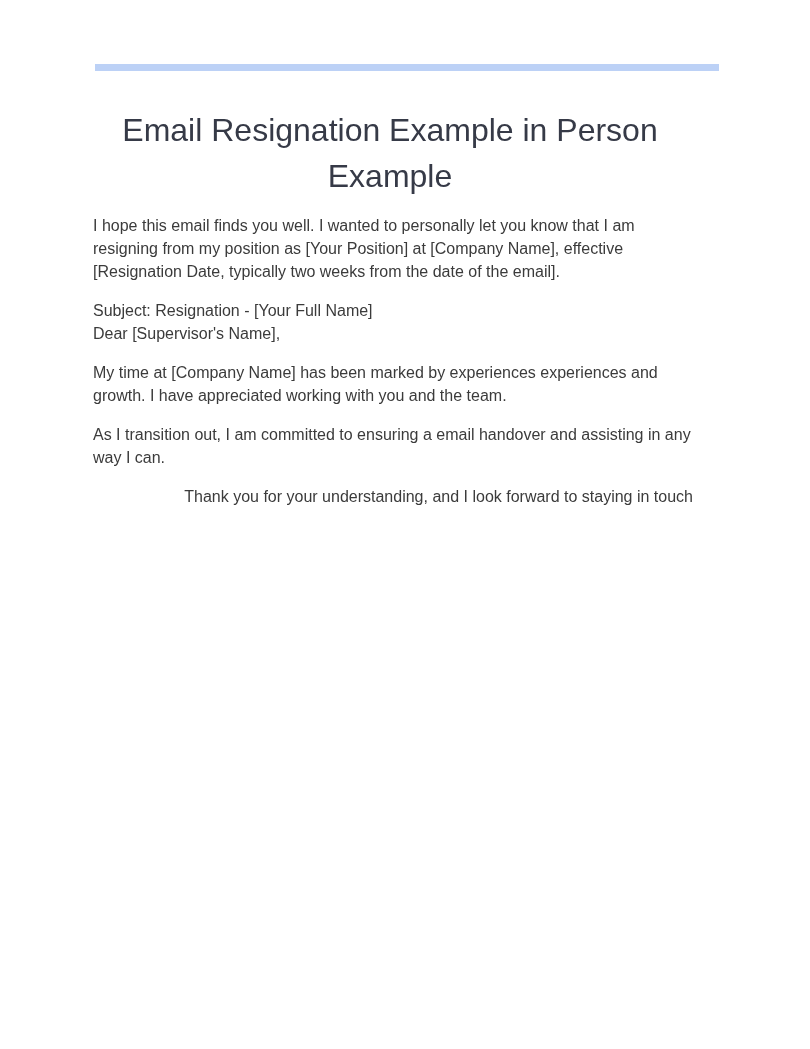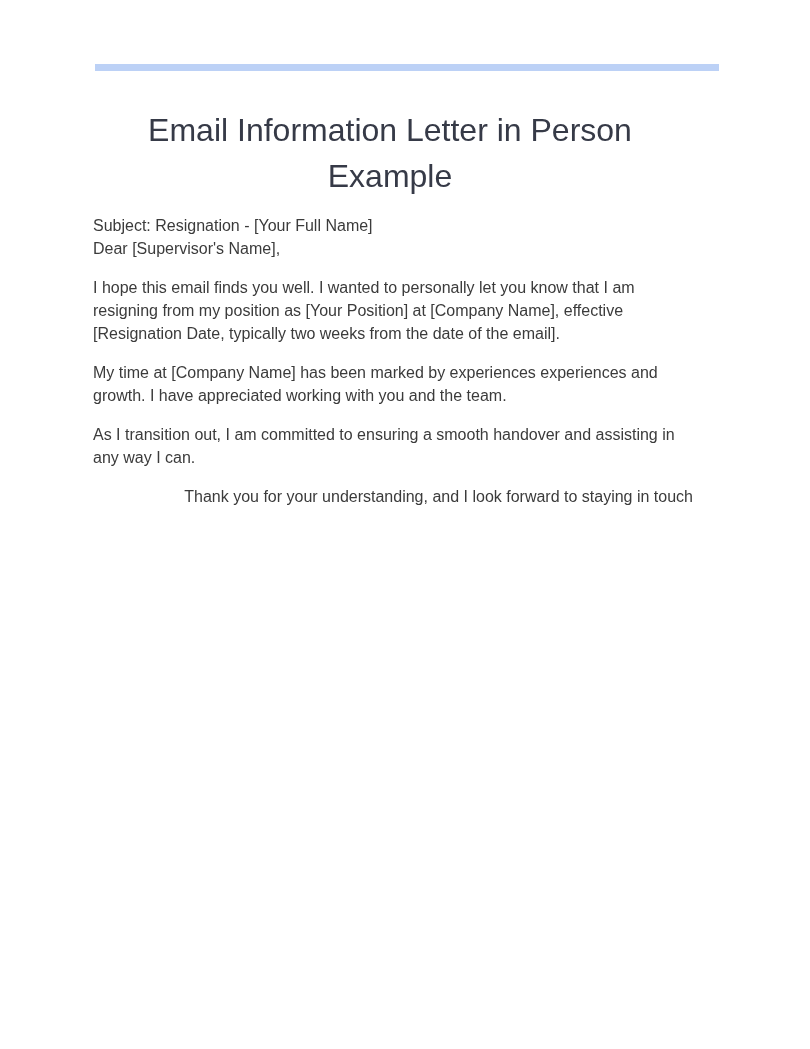--- a/index.html
+++ b/index.html
@@ -53,24 +53,24 @@
       height: 20px;
       overflow: hidden;
       text-align: right;
     }
   </style>
 </head>
 <body>
 
 <div class="top-bar"></div>
 
-<h1 class="title">Email Information Letter in Person Example</h1>
+<h1 class="title">Email Resignation Example in Person Example</h1>
 
 <div class="body">
+  <p>I hope this email finds you well. I wanted to personally let you know that I am resigning from my position as [Your Position] at [Company Name], effective [Resignation Date, typically two weeks from the date of the email].</p>
   <p>
     <span class="line">Subject: Resignation - [Your Full Name]</span>
     <span class="line">Dear [Supervisor's Name],</span>
   </p>
-  <p>I hope this email finds you well. I wanted to personally let you know that I am resigning from my position as [Your Position] at [Company Name], effective [Resignation Date, typically two weeks from the date of the email].</p>
   <p>My time at [Company Name] has been marked by experiences experiences and growth. I have appreciated working with you and the team.</p>
-  <p>As I transition out, I am committed to ensuring a smooth handover and assisting in any way I can.</p>
+  <p>As I transition out, I am committed to ensuring a email handover and assisting in any way I can.</p>
   <p class="clipped">Thank you for your understanding, and I look forward to staying in touch</p>
 </div>
 
 </body></html>

